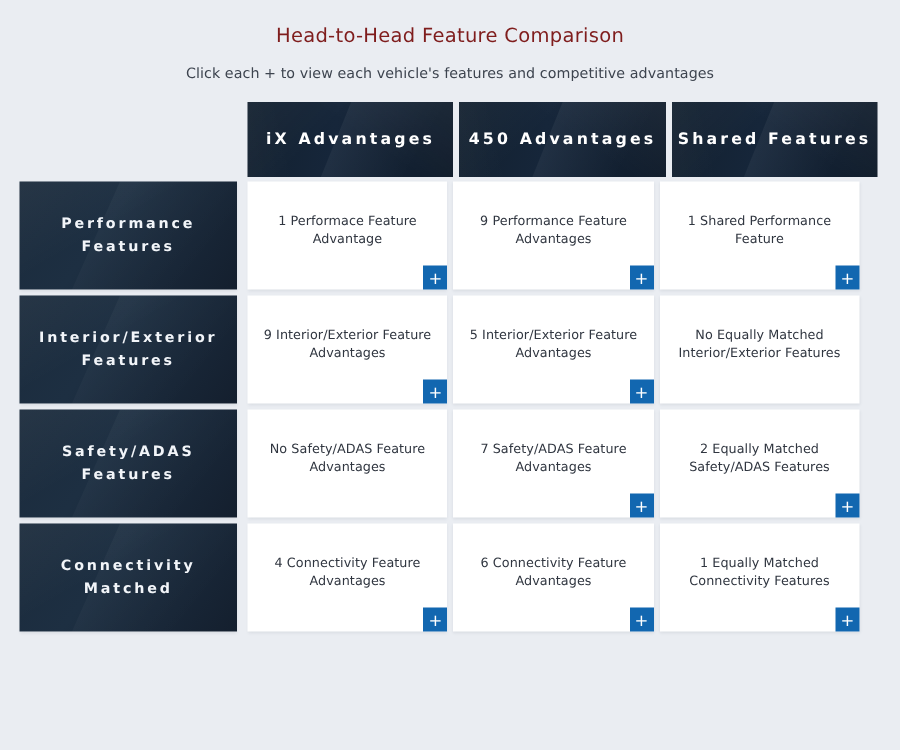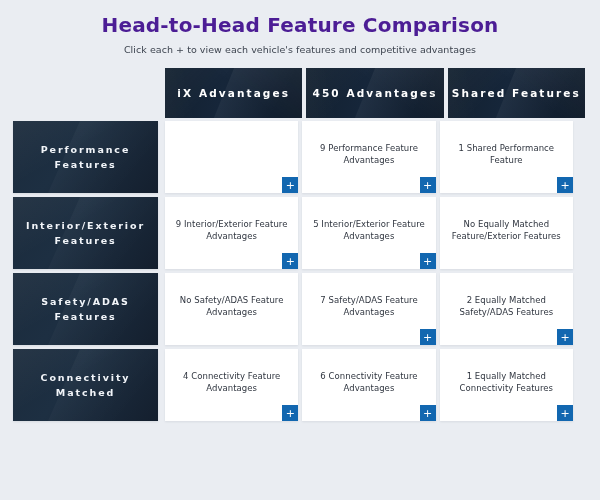--- a/index.html
+++ b/index.html
@@ -15,23 +15,23 @@
     position: relative;
   }
 
   
   .title-area {
     text-align: center;
     padding-top: 14px;
   }
   .page-title {
     font-family: "DejaVu Sans", sans-serif;
-    font-size: 20px;
-    font-weight: 700;
-    color: #4c1d95;
+    font-size: 13px;
+    font-weight: 400;
+    color: #7f1d1d;
     letter-spacing: 0.2px;
     margin: 0;
     line-height: 22px;
   }
   .page-subtitle {
     font-size: 9.5px;
     color: #3d444f;
     margin: 8px 0 0 0;
     line-height: 12px;
     letter-spacing: 0.05px;
@@ -214,20 +214,21 @@
     <div class="col-head">
       <span class="col-head-label">Shared Features</span>
     </div>
   </div>
 
   <div class="grid-row body-row">
     <div class="row-label">
       <span class="row-label-text">Performance Features</span>
     </div>
     <div class="cell">
+      <span class="cell-text">1 Performace Feature Advantage</span>
       <span class="plus-btn">+</span>
     </div>
     <div class="cell">
       <span class="cell-text">9 Performance Feature Advantages</span>
       <span class="plus-btn">+</span>
     </div>
     <div class="cell">
       <span class="cell-text">1 Shared Performance Feature</span>
       <span class="plus-btn">+</span>
     </div>
@@ -239,21 +240,21 @@
     </div>
     <div class="cell">
       <span class="cell-text">9 Interior/Exterior Feature Advantages</span>
       <span class="plus-btn">+</span>
     </div>
     <div class="cell">
       <span class="cell-text">5 Interior/Exterior Feature Advantages</span>
       <span class="plus-btn">+</span>
     </div>
     <div class="cell">
-      <span class="cell-text">No Equally Matched Feature/Exterior Features</span>
+      <span class="cell-text">No Equally Matched Interior/Exterior Features</span>
     </div>
   </div>
 
   <div class="grid-row body-row">
     <div class="row-label">
       <span class="row-label-text">Safety/ADAS Features</span>
     </div>
     <div class="cell">
       <span class="cell-text">No Safety/ADAS Feature Advantages</span>
     </div>

